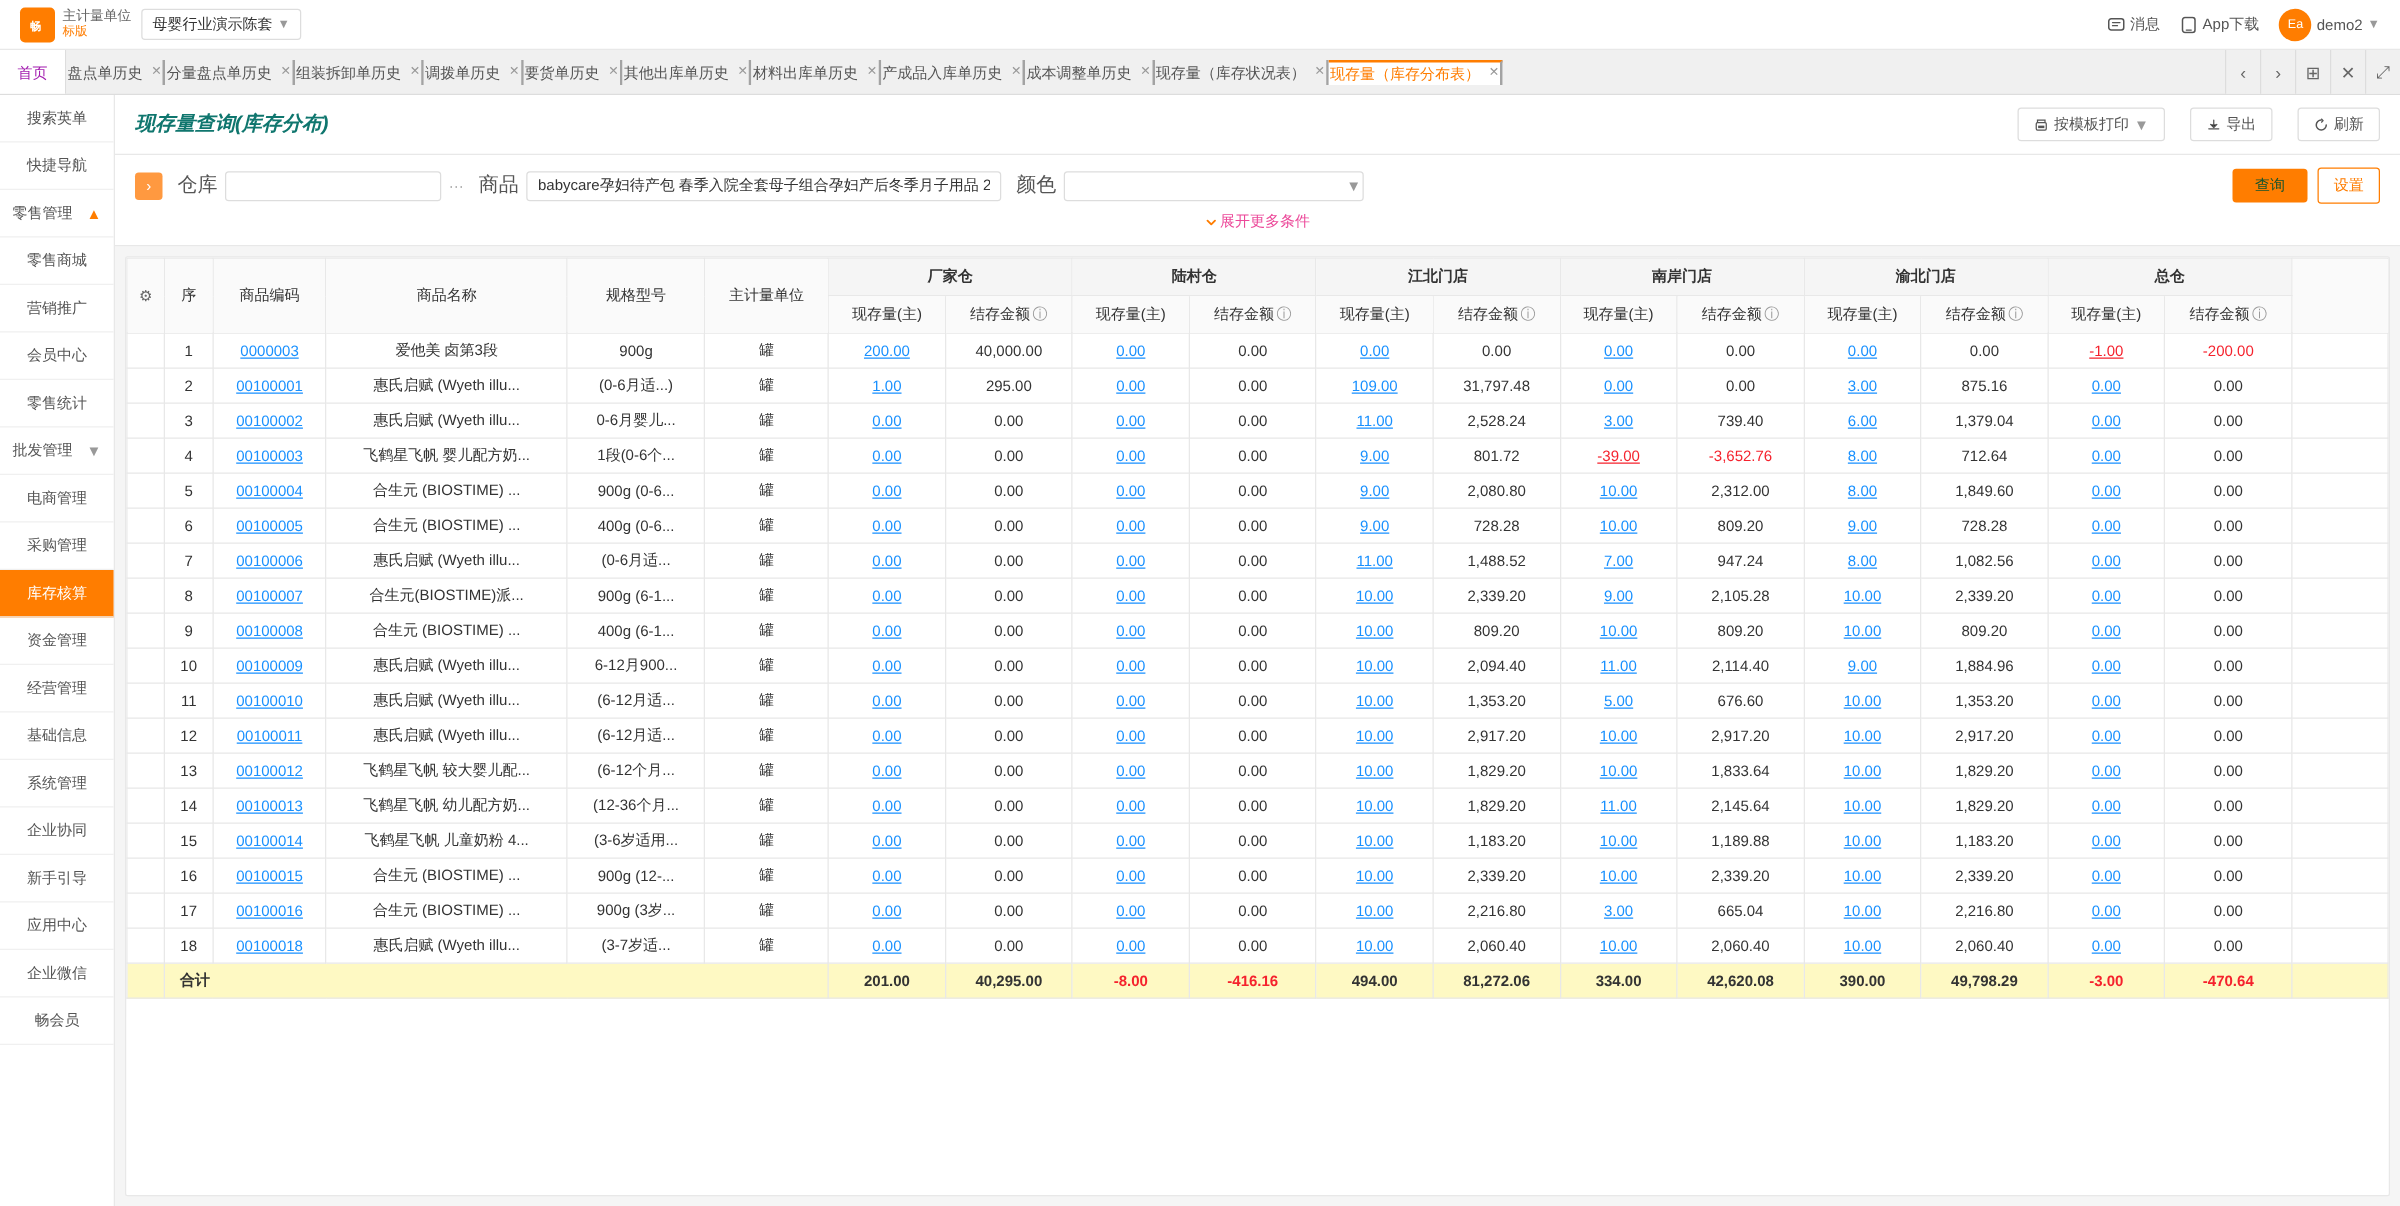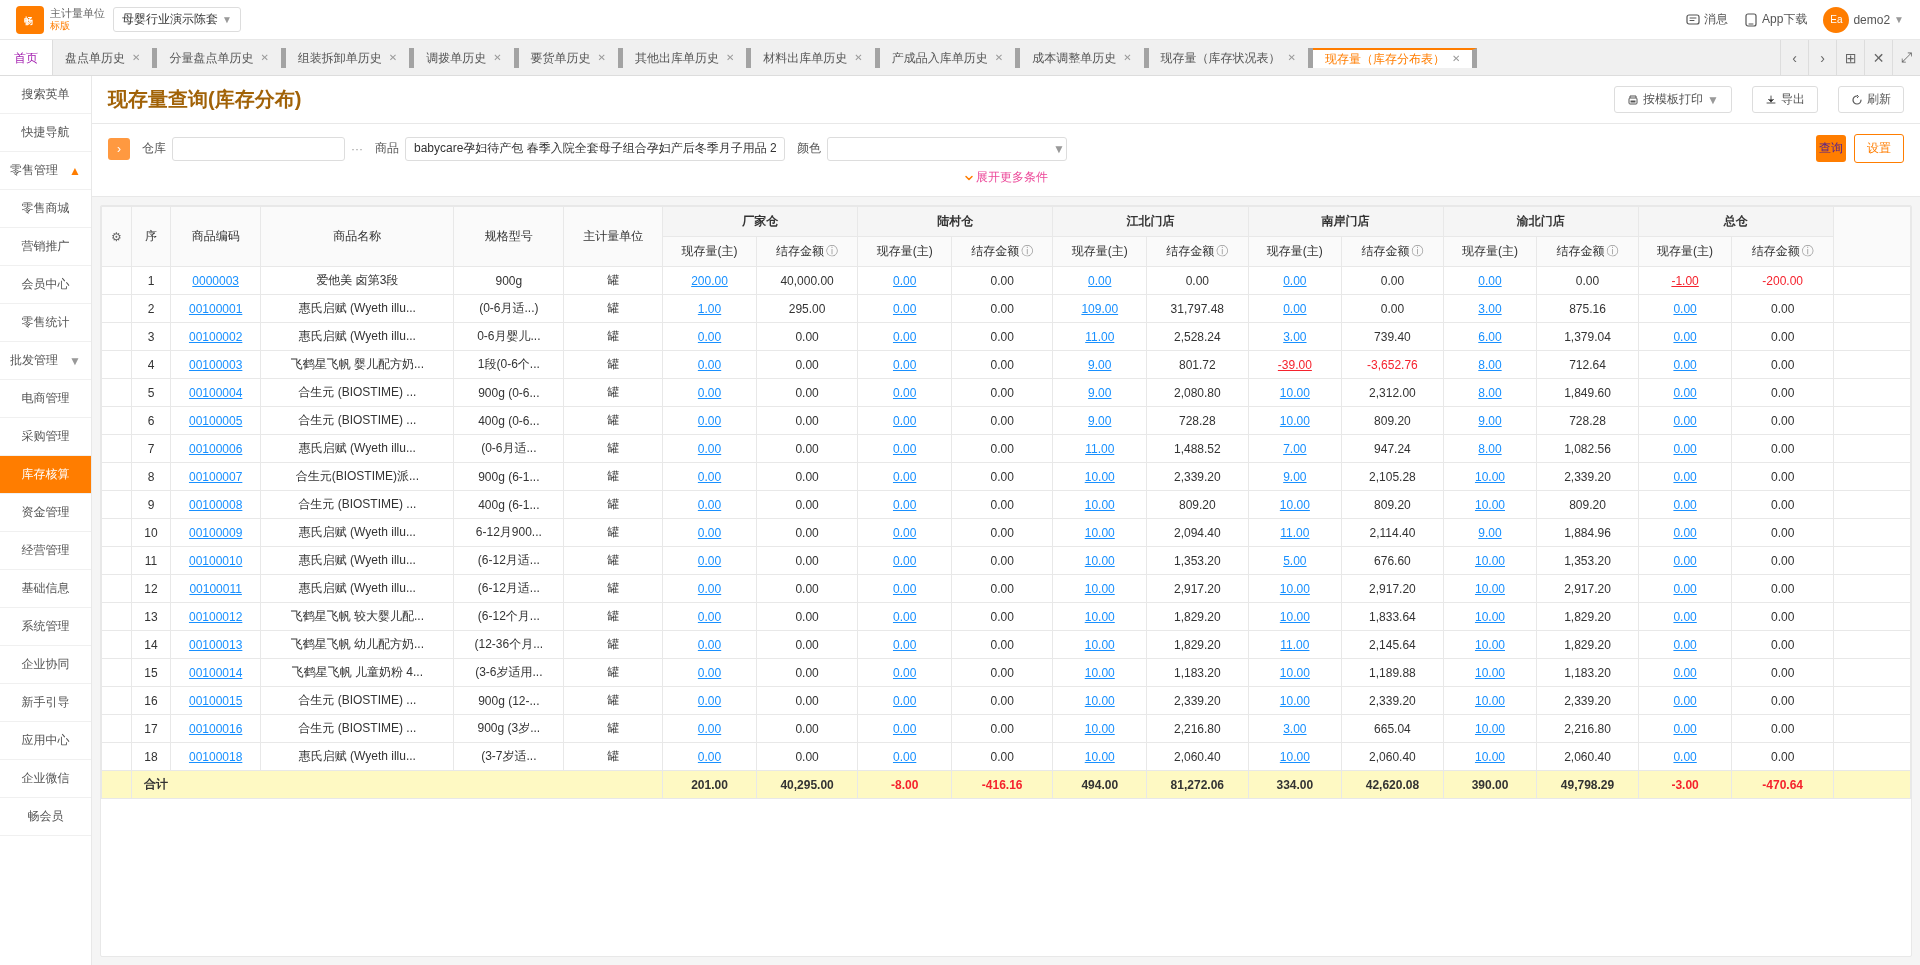--- a/index.html
+++ b/index.html
@@ -12,52 +12,52 @@
     .logo-icon { width: 28px; height: 28px; background: #ff7d00; border-radius: 4px; display: flex; align-items: center; justify-content: center; color: white; font-size: 10px; font-weight: bold; }
     .logo-text { font-size: 11px; color: #666; line-height: 1.2; }
     .industry-selector { display: flex; align-items: center; gap: 4px; font-size: 12px; color: #333; border: 1px solid #ddd; border-radius: 3px; padding: 3px 8px; cursor: pointer; background: white; }
     .top-bar-right { display: flex; align-items: center; gap: 16px; }
     .top-right-item { display: flex; align-items: center; gap: 4px; font-size: 12px; color: #555; cursor: pointer; }
     .avatar { width: 26px; height: 26px; border-radius: 50%; background: #ff7d00; display: flex; align-items: center; justify-content: center; color: white; font-size: 11px; }
 
     
     .tab-bar { height: 36px; background: #f0f0f0; display: flex; align-items: center; overflow: hidden; border-bottom: 1px solid #ddd; }
     .tab-home { padding: 0 14px; height: 36px; line-height: 36px; background: white; font-size: 12px; cursor: pointer; color: #a21caf; border-right: 1px solid #ddd; }
-    .tab-item { padding: 0 12px; height: 20px; line-height: 36px; background: #f0f0f0; font-size: 12px; cursor: pointer; color: #555; border-right: 5px solid #a3a3a3; display: flex; align-items: center; gap: 4px; white-space: nowrap; }
+    .tab-item { padding: 0 1px; height: 20px; line-height: 36px; background: #f0f0f0; font-size: 12px; cursor: pointer; color: #555; border-right: 2px solid #a3a3a3; display: flex; align-items: center; gap: 4px; white-space: nowrap; }
     .tab-item.active { background: white; color: #ff7d00; border-top: 2px solid #ff7d00; }
     .tab-close { font-size: 10px; color: #999; cursor: pointer; margin-left: 3px; }
     .tab-nav-btns { display: flex; align-items: center; margin-left: auto; }
     .tab-nav-btn { width: 28px; height: 36px; display: flex; align-items: center; justify-content: center; border-left: 1px solid #ddd; cursor: pointer; color: #666; font-size: 14px; background: #f0f0f0; }
 
     
     .main-layout { display: flex; height: calc(965px - 40px - 36px); }
 
     
     .sidebar { width: 92px; background: white; border-right: 1px solid #e8e8e8; display: flex; flex-direction: column; overflow-y: auto; }
     .sidebar-item { padding: 10px 6px; text-align: center; cursor: pointer; font-size: 12px; color: #555; border-bottom: 1px solid #f0f0f0; }
     .sidebar-item.active { background: #ff7d00; color: white; }
     .sidebar-item.has-sub { display: flex; align-items: center; justify-content: space-between; padding: 10px 10px; }
 
     
     .content { flex: 1; display: flex; flex-direction: column; overflow: hidden; background: #f5f5f5; }
     .page-header { background: white; padding: 10px 16px 0; border-bottom: 1px solid #e8e8e8; display: flex; align-items: center; justify-content: space-between; }
-    .page-title { font-size: 20px; font-weight: bold; color: #a16207; padding-bottom: 10px; }
+    .page-title { font-size: 16px; font-weight: bold; color: #0f766e; padding-bottom: 10px; font-style: italic; }
     .page-actions { display: flex; gap: 20px; padding-bottom: 10px; }
     .btn-action { padding: 4px 12px; border: 1px solid #ddd; border-radius: 3px; background: white; cursor: pointer; font-size: 12px; color: #555; display: flex; align-items: center; gap: 4px; }
 
     
     .filter-area { background: white; padding: 10px 16px; border-bottom: 1px solid #e8e8e8; }
     .filter-row { display: flex; align-items: center; gap: 12px; flex-wrap: wrap; }
     .filter-item { display: flex; align-items: center; gap: 6px; }
-    .filter-label { font-size: 12px; color: #555; white-space: nowrap; }
+    .filter-label { font-size: 16px; color: #555; white-space: nowrap; }
     .filter-input { border: 1px solid #ddd; border-radius: 3px; padding: 4px 8px; font-size: 12px; color: #333; min-width: 80px; }
     .filter-input-wide { min-width: 380px; border: 1px solid #ddd; border-radius: 3px; padding: 4px 8px; font-size: 12px; color: #333; }
     .filter-input-color { min-width: 240px; border: 1px solid #ddd; border-radius: 3px; padding: 4px 8px; font-size: 12px; color: #333; }
     .btn-more { border: none; background: none; color: #ec4899; cursor: pointer; font-size: 12px; display: flex; align-items: center; gap: 2px; }
-    .btn-search { background: #ff7d00; color: #4c1d95; border: none; border-radius: 3px; padding: 5px 3px; cursor: pointer; font-size: 12px; }
+    .btn-search { background: #ff7d00; color: #14532d; border: none; border-radius: 3px; padding: 5px 18px; cursor: pointer; font-size: 12px; }
     .btn-setting { background: white; color: #ff7d00; border: 1px solid #ff7d00; border-radius: 3px; padding: 5px 12px; cursor: pointer; font-size: 12px; }
     .expand-btn { background: #ff7d00; color: white; border: none; border-radius: 3px; width: 22px; height: 22px; cursor: pointer; font-size: 12px; display: flex; align-items: center; justify-content: center; }
 
     
     .table-wrapper { flex: 1; overflow: auto; padding: 0; background: white; margin: 8px; border: 1px solid #e8e8e8; border-radius: 2px; }
     table { width: 100%; border-collapse: collapse; font-size: 12px; min-width: 1400px; }
     thead th { background: #fafafa; border: 1px solid #e8e8e8; padding: 6px 8px; text-align: center; color: #333; font-weight: normal; white-space: nowrap; position: sticky; top: 0; z-index: 2; }
     thead th.group-header { background: #f5f5f5; font-weight: bold; }
     tbody td { border: 1px solid #e8e8e8; padding: 5px 8px; text-align: center; color: #333; white-space: nowrap; }
     tbody tr.summary { background: #fef9c3; font-weight: bold; }

